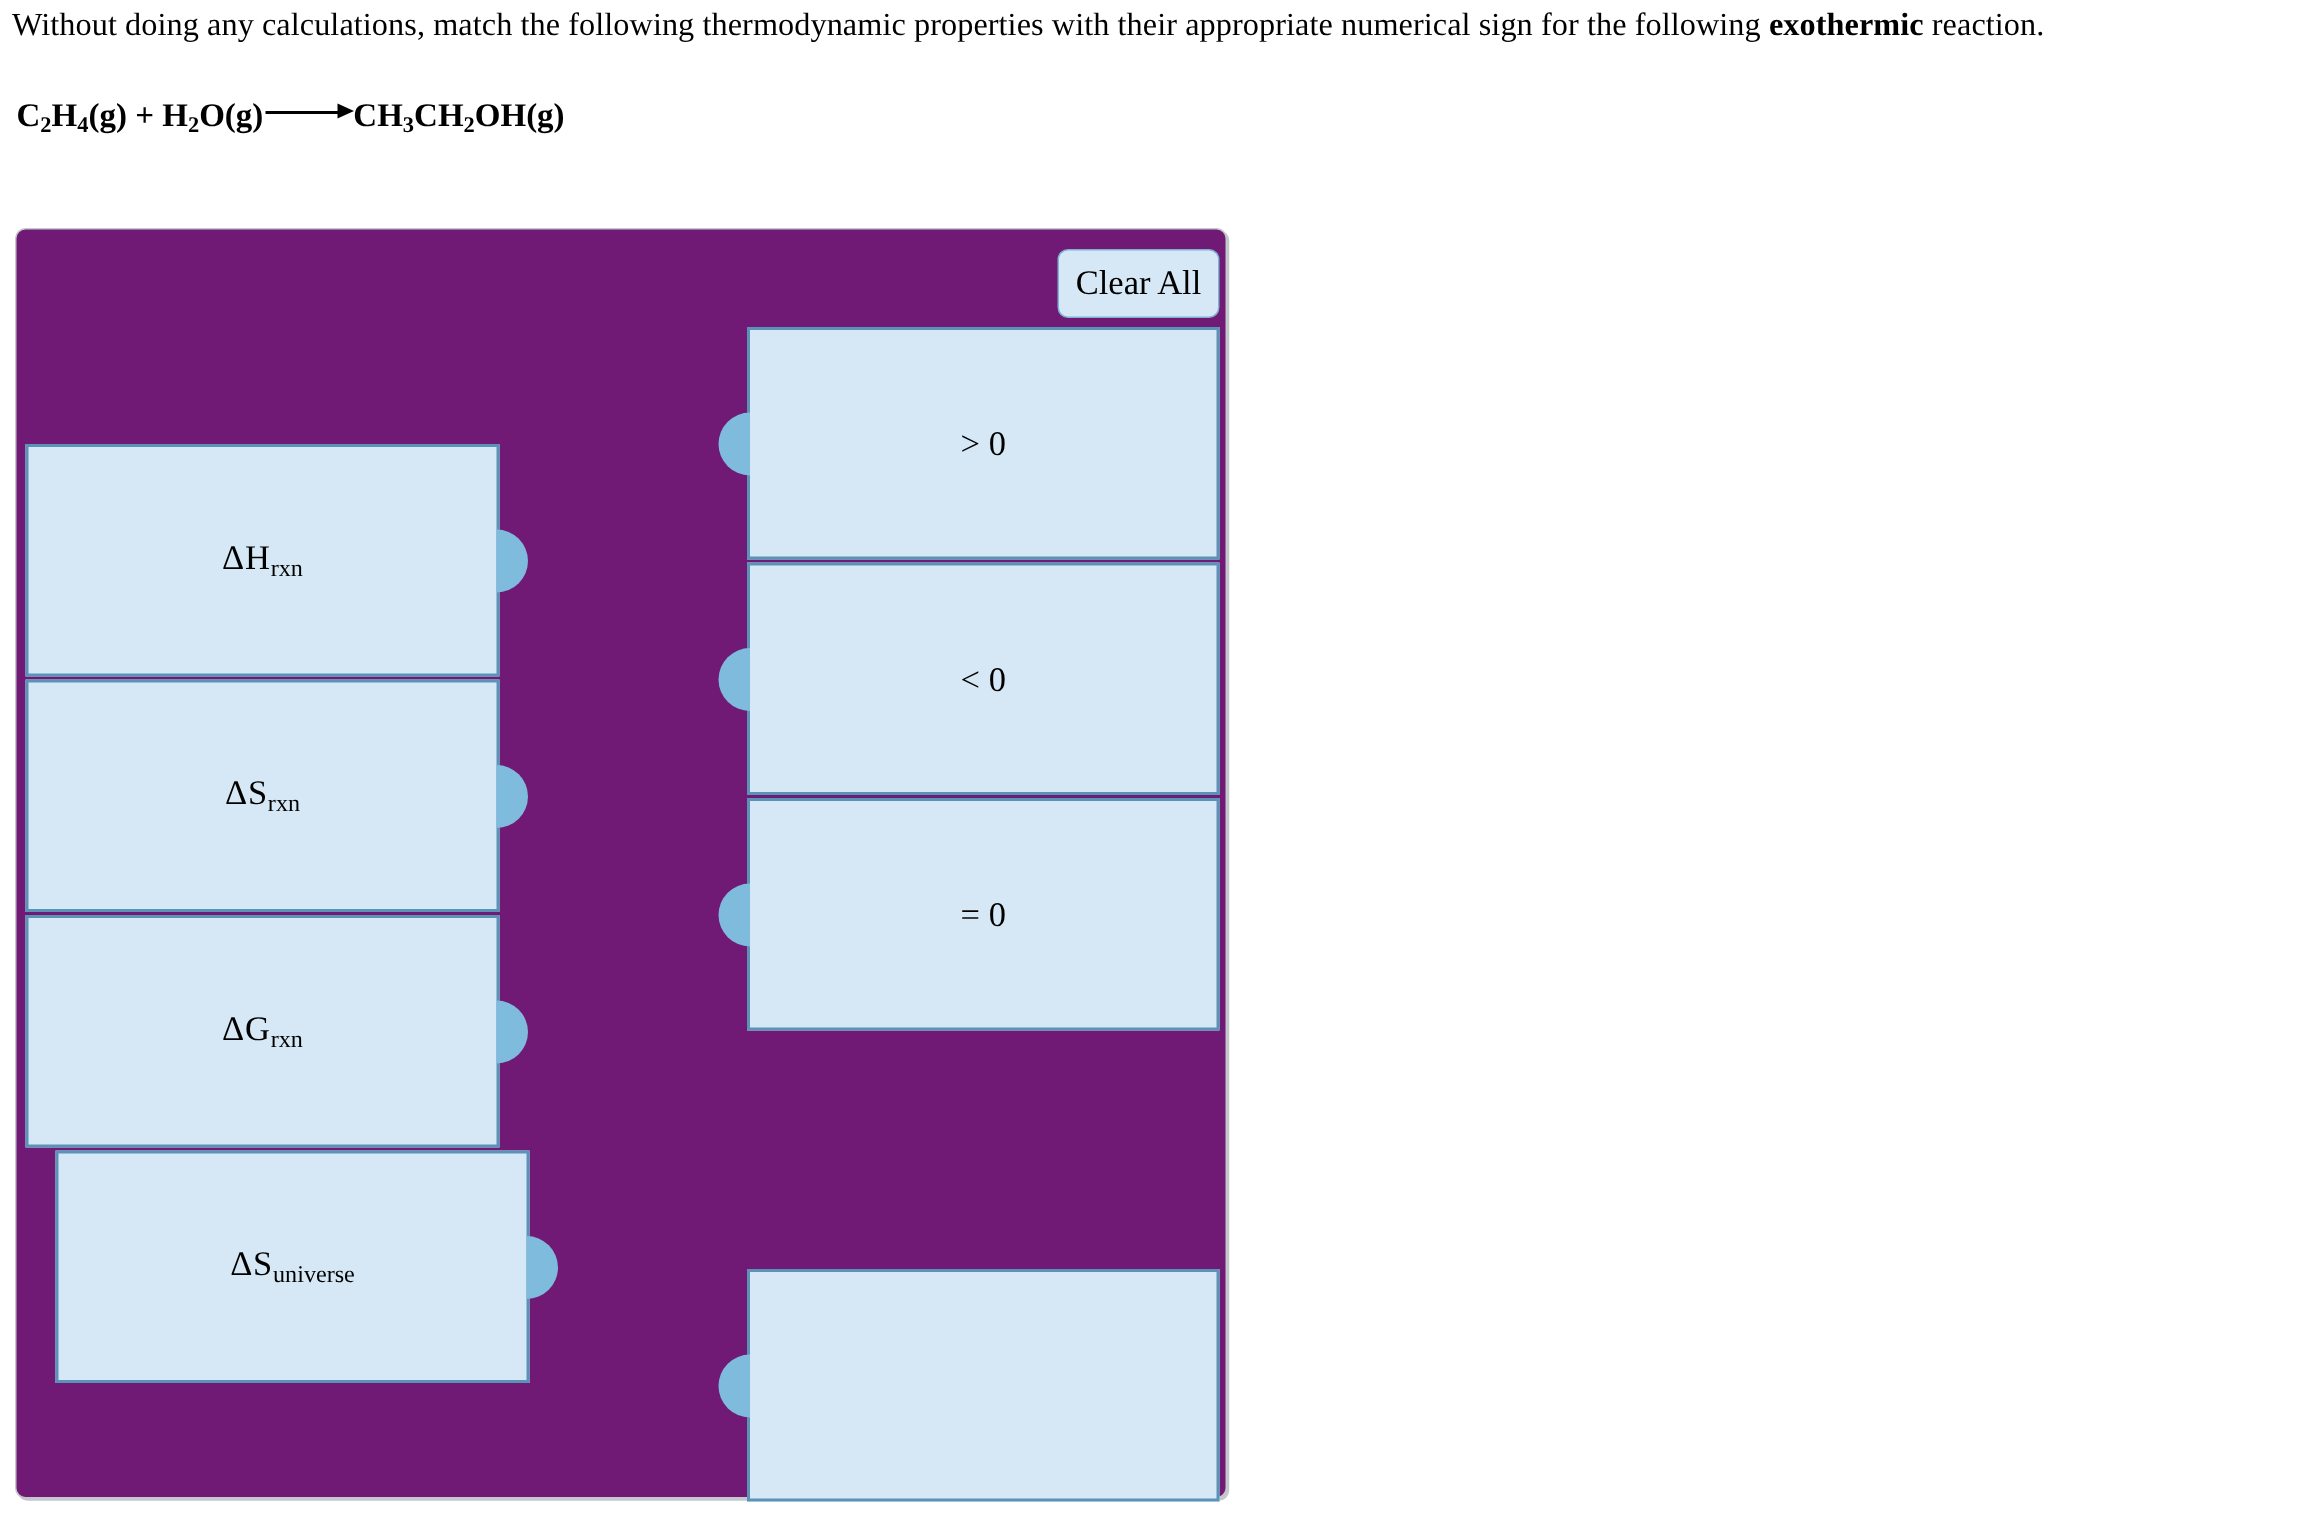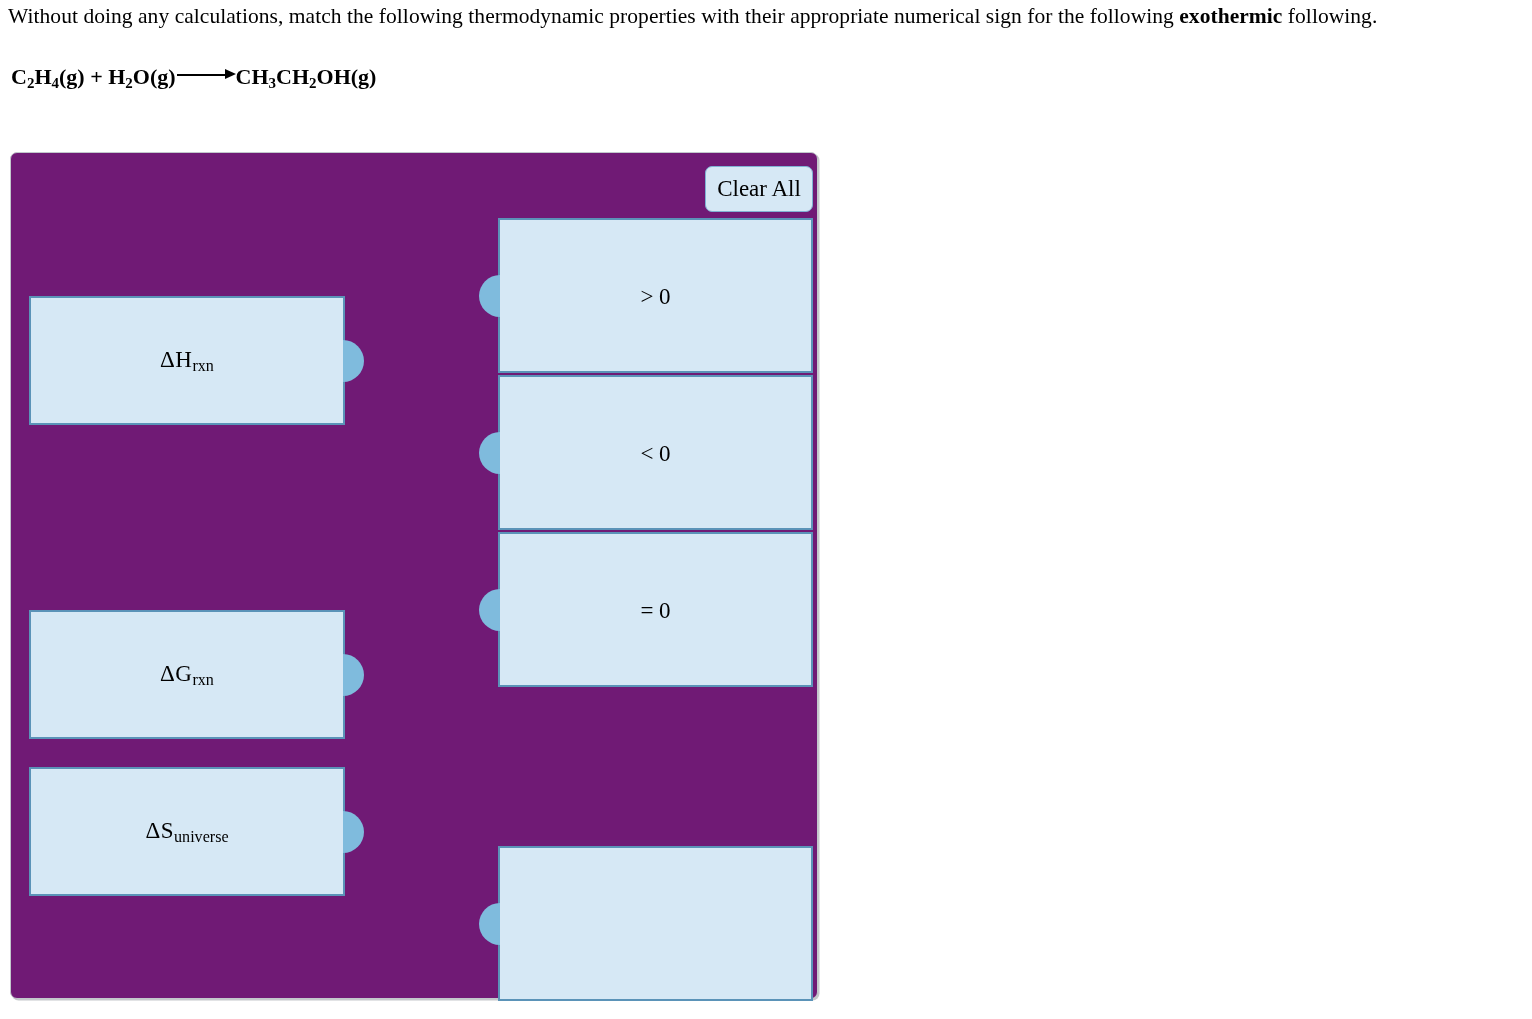--- a/index.html
+++ b/index.html
@@ -136,23 +136,23 @@
     font-size: 0.70em;
     vertical-align: -0.30em;
   }
   .match-box .box-label .delta {
     font-size: 1.0em;
     letter-spacing: 0.5px;
   }
 
   
   .left-box {
-    left: 18px;
+    left: 6px;
     width: 316px;
-    height: 129px;
+    height: 155px;
   }
   
   .knob-right {
     position: absolute;
     right: -21px;
     top: 50%;
     transform: translateY(-50%);
     width: 21px;
     height: 42px;
     background: #7fbbdd;
@@ -175,42 +175,46 @@
     height: 42px;
     background: #7fbbdd;
     border-radius: 21px 0 0 21px;
   }
 </style>
 </head>
 <body>
 
 <div id="prompt-area">
 
-  <div id="question-text"><span>Without doing any calculations, match the following thermodynamic properties with their appropriate numerical sign for the following </span><span class="bold">exothermic</span><span> following.</span></div>
+  <div id="question-text"><span>Without doing any calculations, match the following thermodynamic properties with their appropriate numerical sign for the following </span><span class="bold">exothermic</span><span> reaction.</span></div>
 
   <div id="equation-line"><span>C<sub>2</sub>H<sub>4</sub>(g)</span> <span>+</span> <span>H<sub>2</sub>O(g)</span><span class="rxn-arrow"><span class="shaft"></span><span class="head"></span></span><span>CH<sub>3</sub>CH<sub>2</sub>OH(g)</span></div>
 
 </div>
 
 <div id="match-panel">
 
   <button id="clear-all-button">Clear All</button>
 
   <div class="match-box left-box" style="top:143px;">
     <span class="box-label"><span class="delta">ΔH</span><sub>rxn</sub></span>
     <span class="knob-right"></span>
   </div>
 
+  <div class="match-box left-box" style="top:300px;">
+    <span class="box-label"><span class="delta">ΔS</span><sub>rxn</sub></span>
+    <span class="knob-right"></span>
+  </div>
 
   <div class="match-box left-box" style="top:457px;">
     <span class="box-label"><span class="delta">ΔG</span><sub>rxn</sub></span>
     <span class="knob-right"></span>
   </div>
 
-  <div class="match-box left-box" style="top:614px;">
+  <div class="match-box left-box" style="top:614px;margin-left:20px;">
     <span class="box-label"><span class="delta">ΔS</span><sub>universe</sub></span>
     <span class="knob-right"></span>
   </div>
 
   <div class="match-box right-box" style="top:65px;">
     <span class="box-label">&gt; 0</span>
     <span class="knob-left"></span>
   </div>
 
   <div class="match-box right-box" style="top:222px;">

